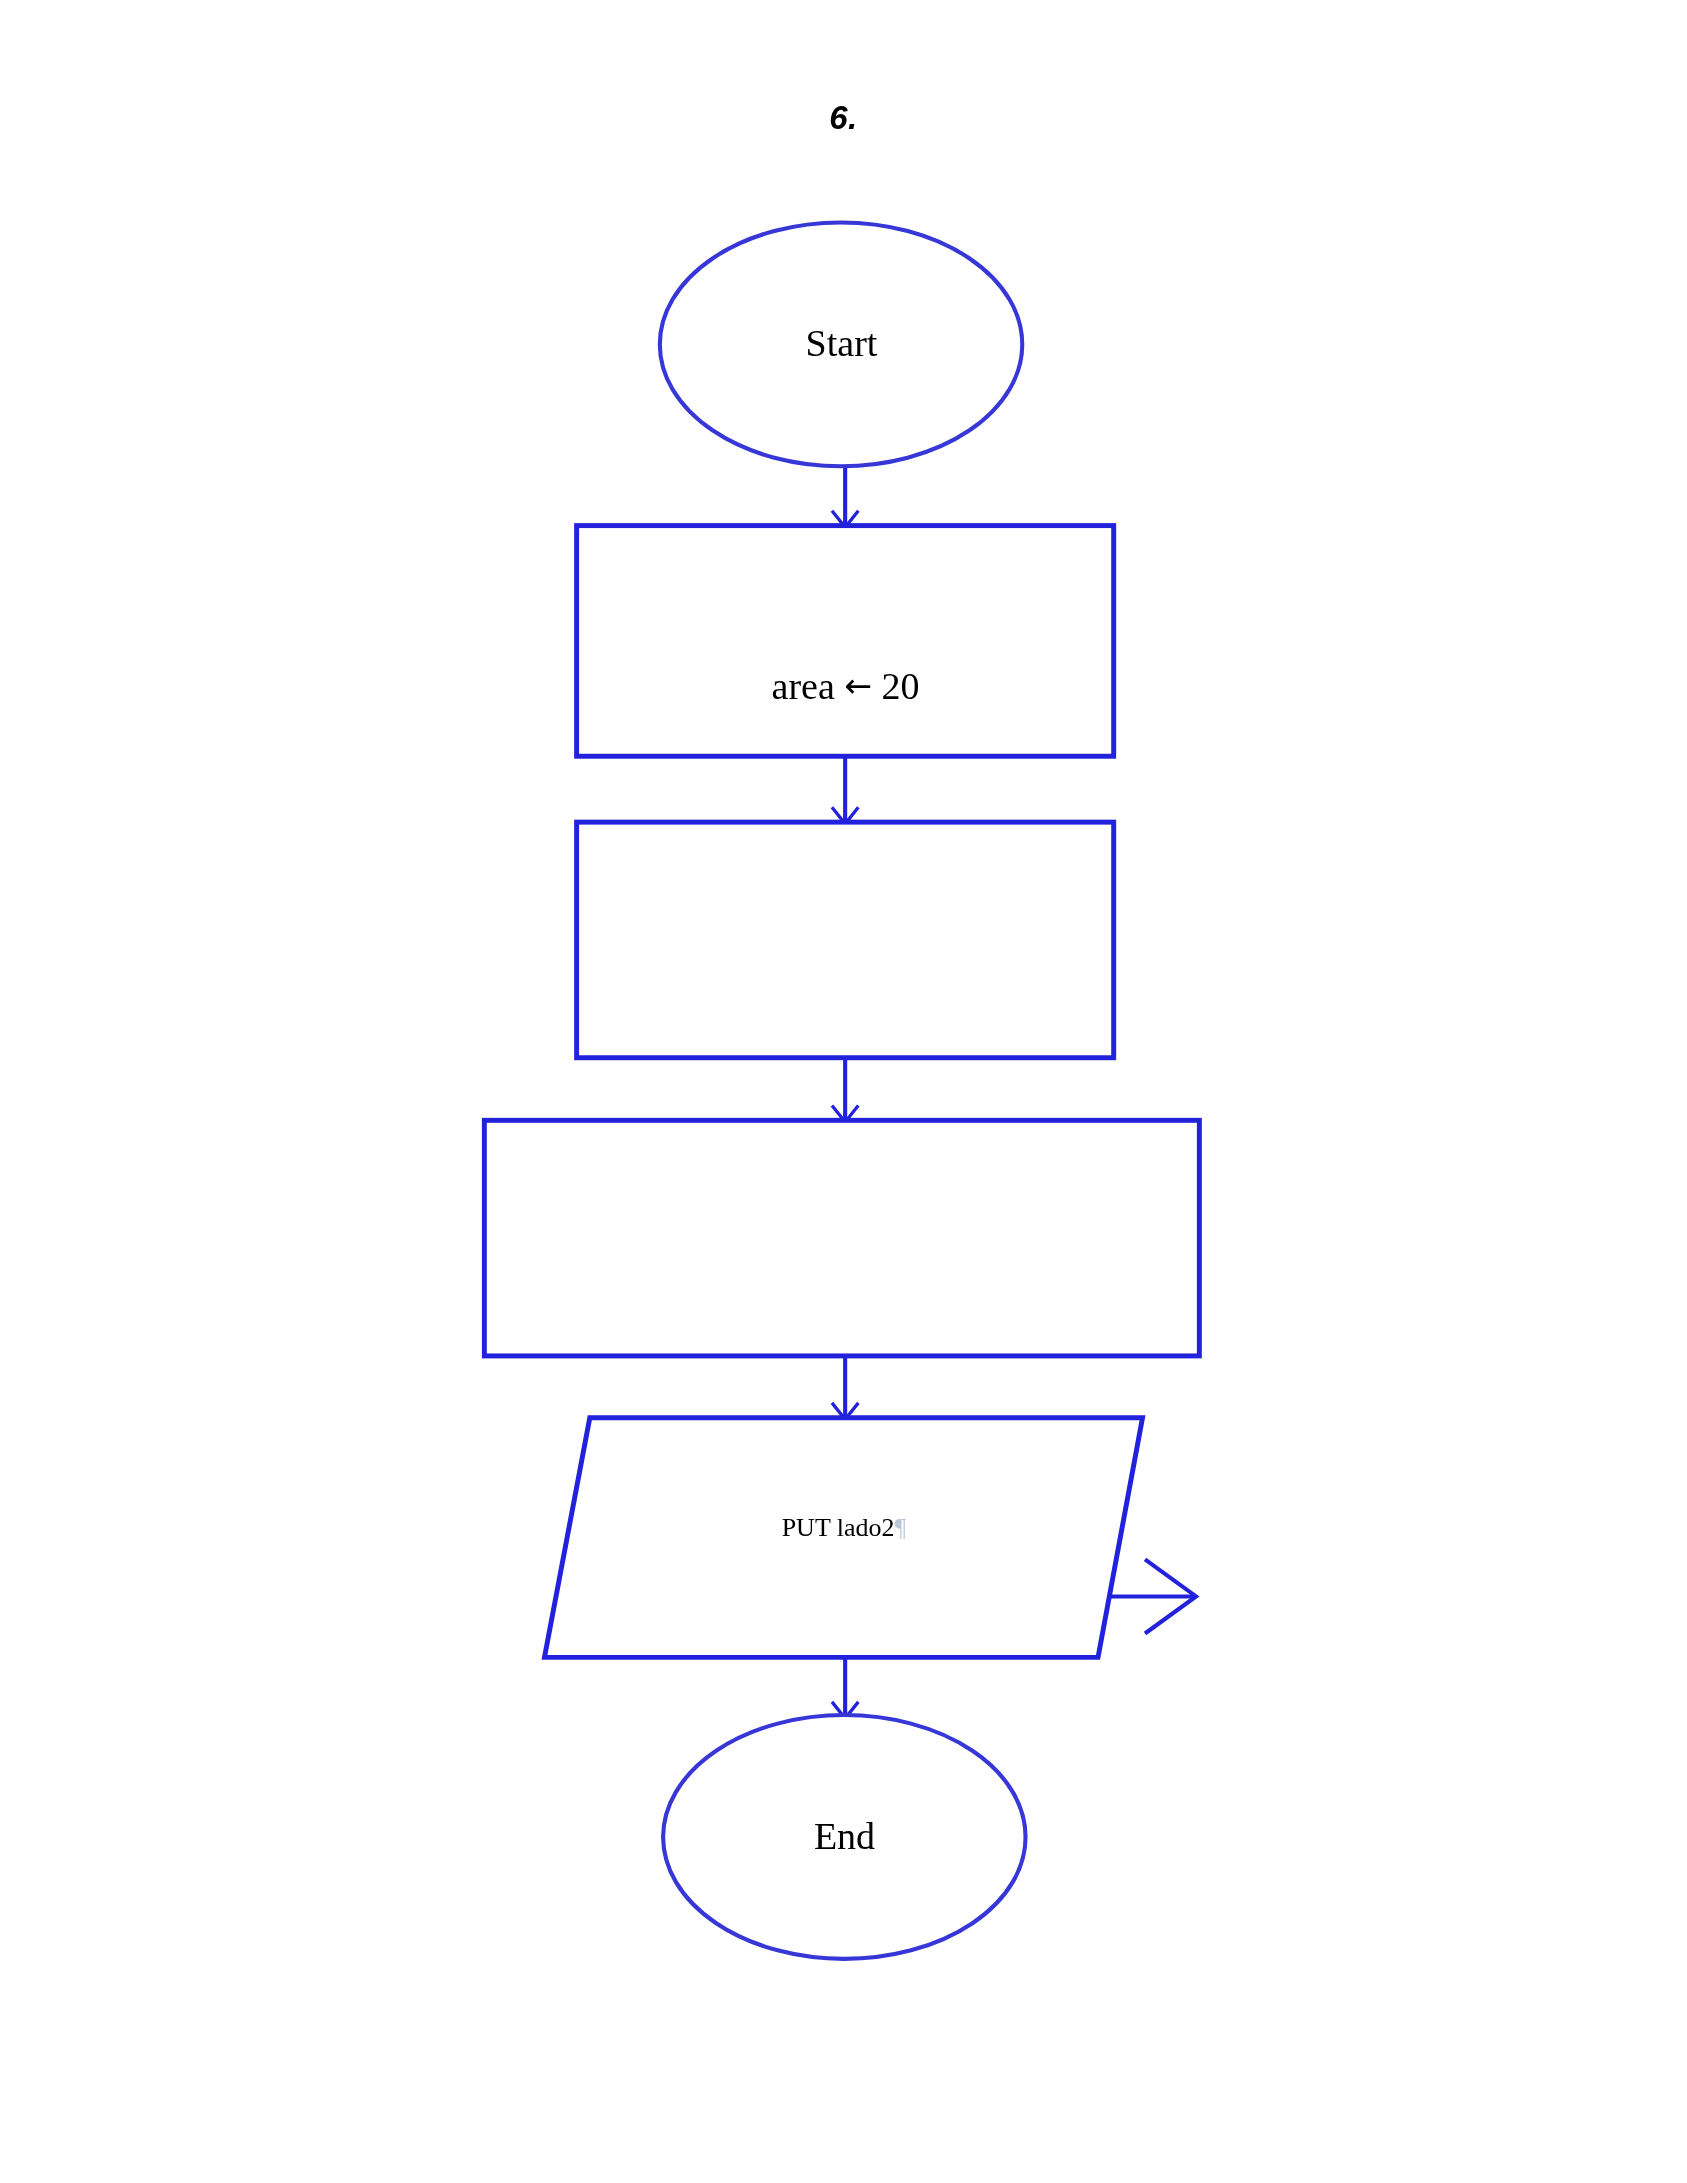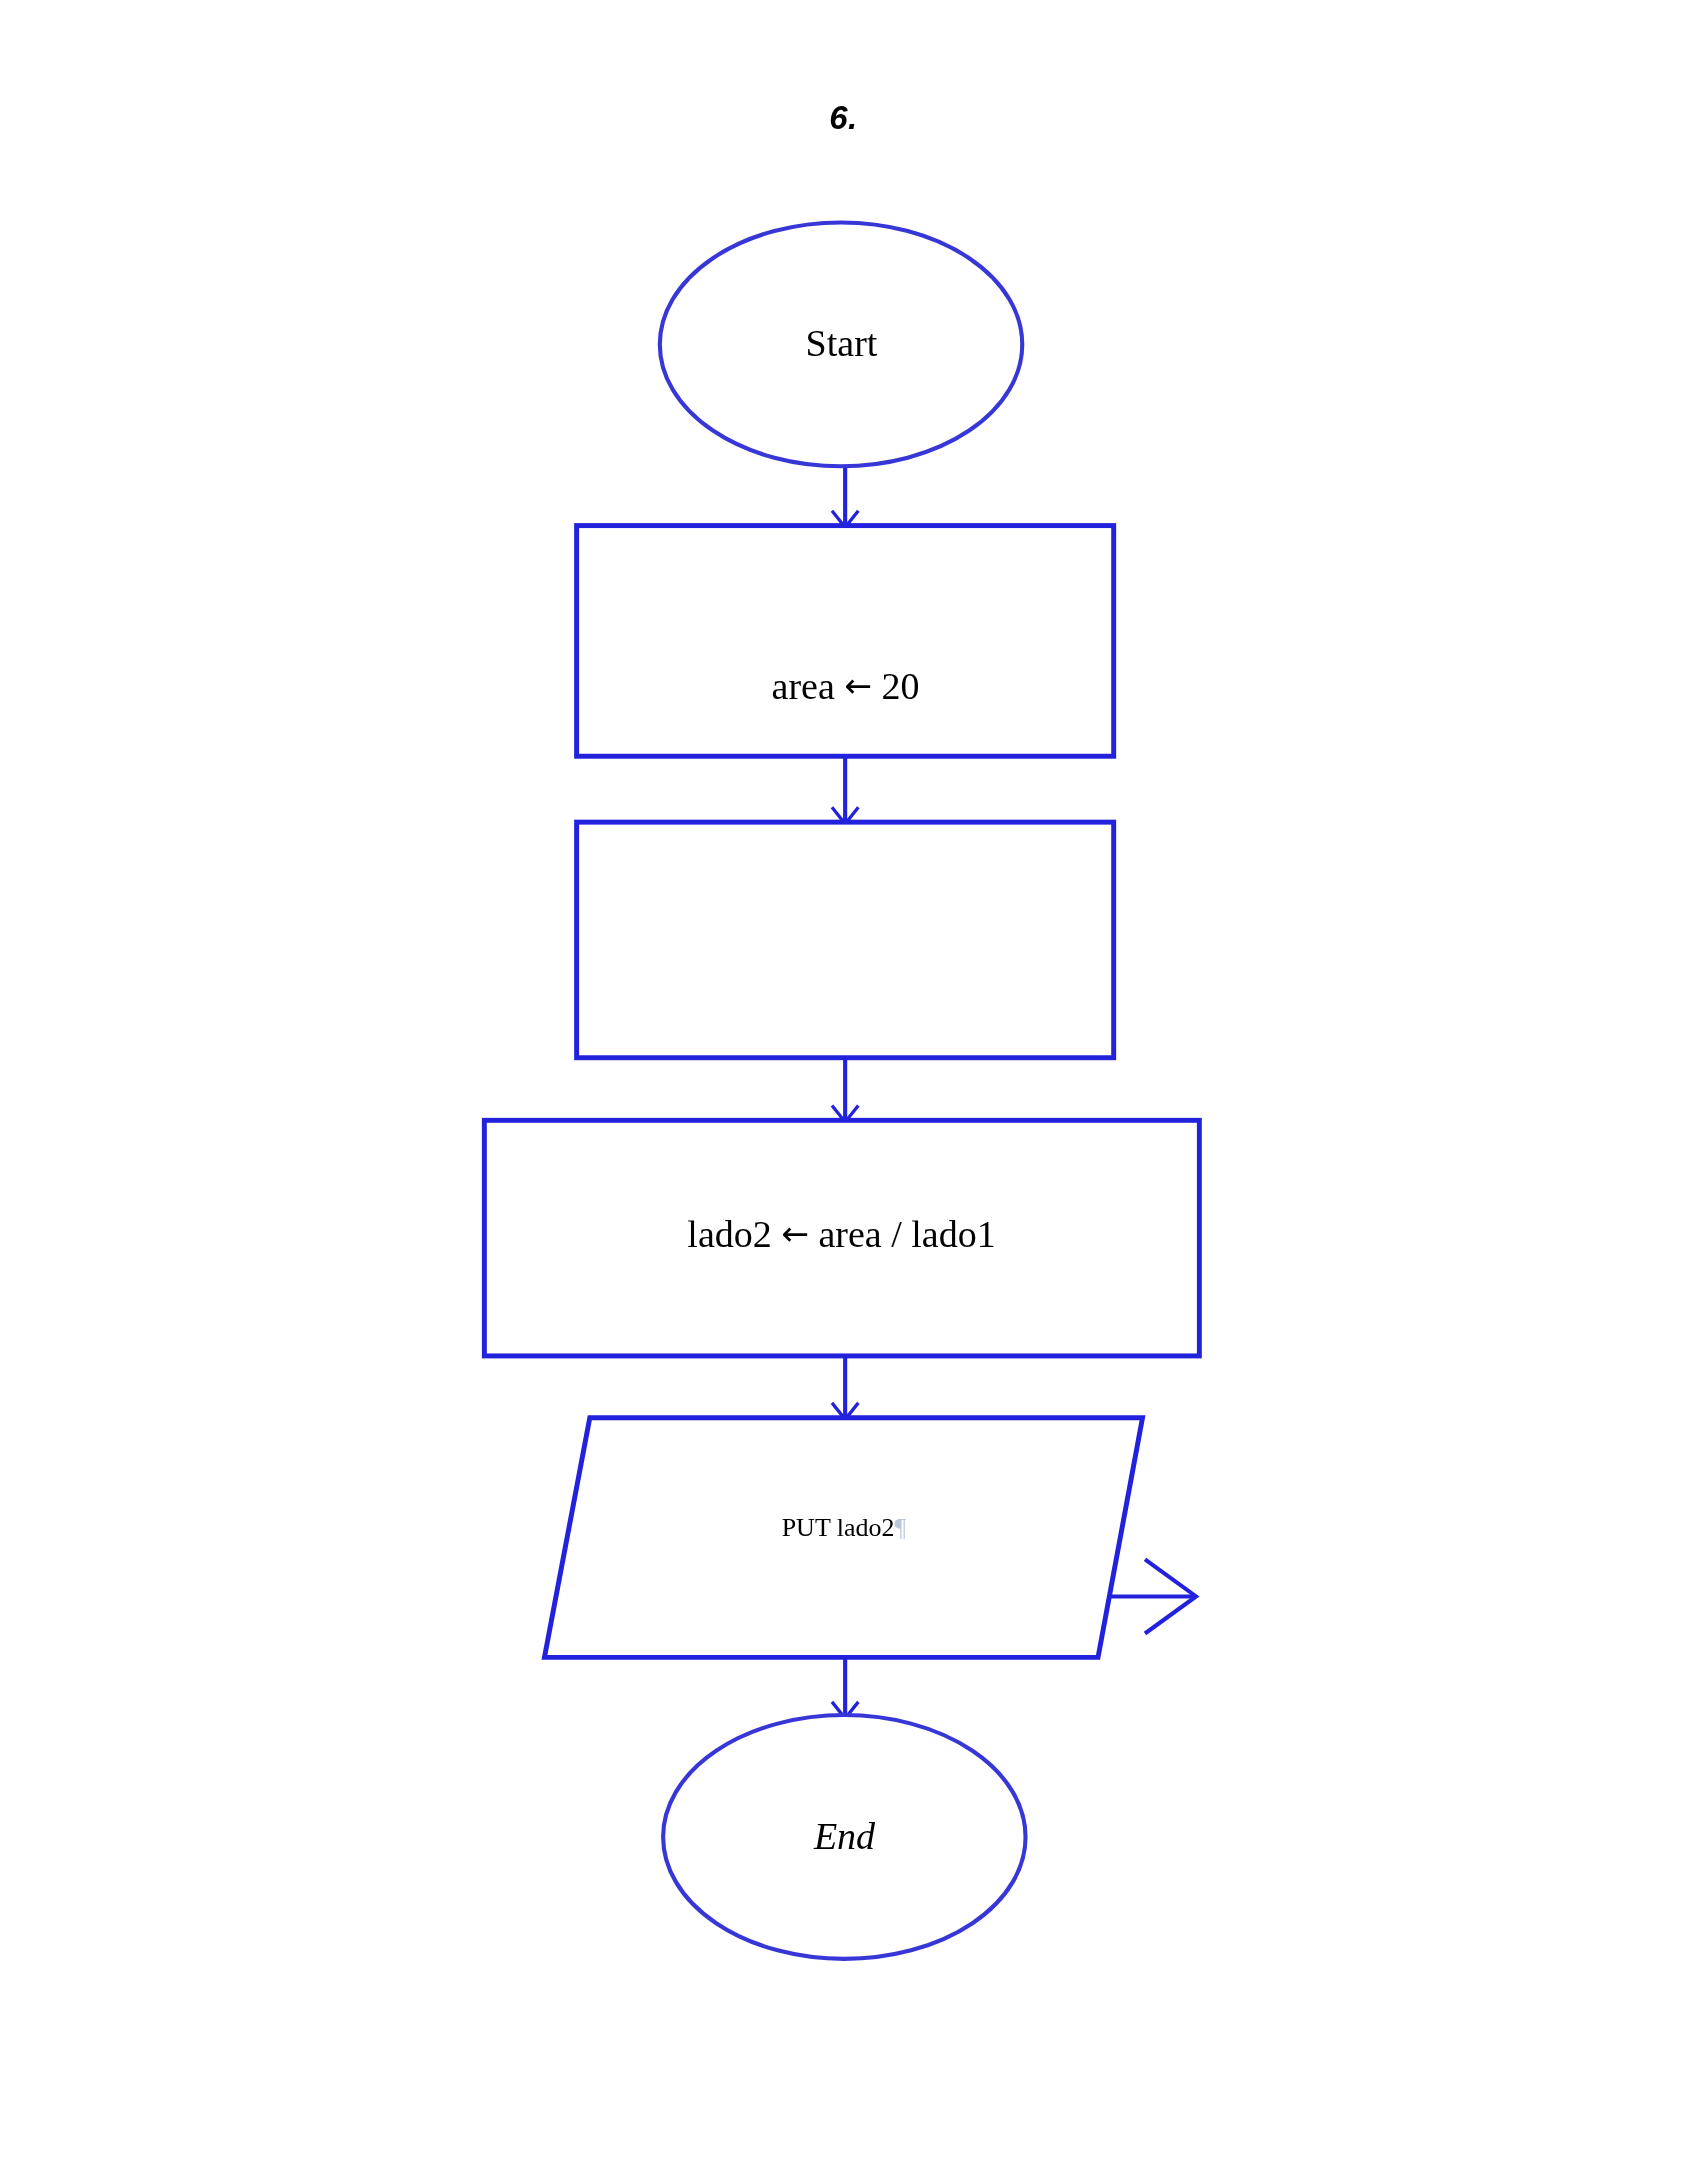--- a/index.html
+++ b/index.html
@@ -132,27 +132,22 @@
 
   <div class="node-label terminal" style="left:660px; top:323px; width:363px;">Start</div>
 
   <div class="node-label process" style="left:577px; top:618px; width:537px;margin-top:48px;">
     <span>area</span>
     <span class="arrow-glyph">←</span>
     <span>20</span>
   </div>
 
 
-  <div class="node-label process" style="left:484px; top:1214px; width:715px;">
-    <span>lado2</span>
-    <span class="arrow-glyph">←</span>
-    <span>area / lado1</span>
-  </div>
 
   <div class="node-label io" style="left:545px; top:1514px; width:598px;">
     <span>PUT</span>
     <span>lado2</span><span class="pilcrow">¶</span>
   </div>
 
-  <div class="node-label terminal" style="left:663px; top:1816px; width:363px;font-style:italic;">End</div>
+  <div class="node-label terminal" style="left:663px; top:1816px; width:363px;">End</div>
 
 </div>
 
 
 </body></html>

